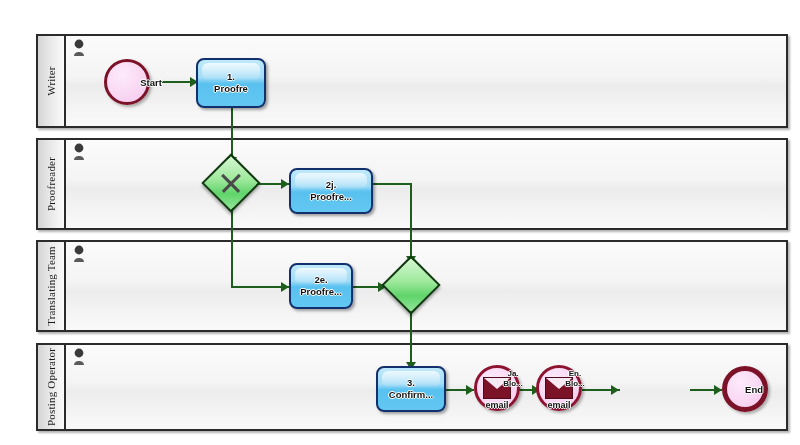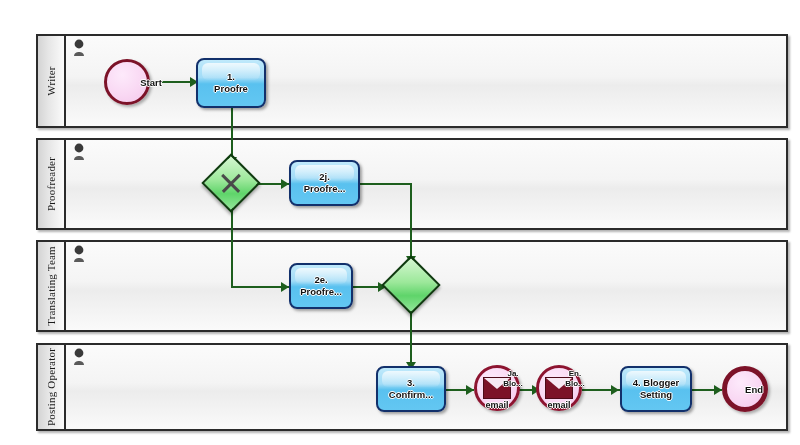--- a/index.html
+++ b/index.html
@@ -216,21 +216,21 @@
   <div class="task" style="left:196px;top:58px;width:70px;height:50px;">
     <span class="task-line">1.</span>
     <span class="task-line">Proofre</span>
   </div>
 
   <div class="gateway" style="left:210px;top:162px;">
     <div class="gw-plus hbar"></div>
     <div class="gw-plus vbar"></div>
   </div>
 
-  <div class="task" style="left:289px;top:160px;width:71px;height:46px;">
+  <div class="task" style="left:289px;top:168px;width:84px;height:46px;">
     <span class="task-line">2j.</span>
     <span class="task-line">Proofre...</span>
   </div>
 
   <div class="task" style="left:289px;top:263px;width:64px;height:46px;">
     <span class="task-line">2e.</span>
     <span class="task-line">Proofre...</span>
   </div>
 
   <div class="gateway" style="left:390px;top:264px;"></div>
@@ -251,22 +251,18 @@
 
   <div class="event msg" style="left:536px;top:365px;width:46px;height:46px;align-items:center;">
     <div class="envelope"></div>
     <div class="msg-text">
       <span>En.</span>
       <span>Blo...</span>
     </div>
     <div class="msg-caption">email</div>
   </div>
 
-  <div class="task" style="left:620px;top:366px;width:72px;height:46px;">
-    <span class="task-line">4. Blogger</span>
-    <span class="task-line">Setting</span>
-  </div>
 
   <div class="event end" style="left:722px;top:366px;width:46px;height:46px;">
     <span class="event-label">End</span>
   </div>
 
 </div>
 
 </body></html>

